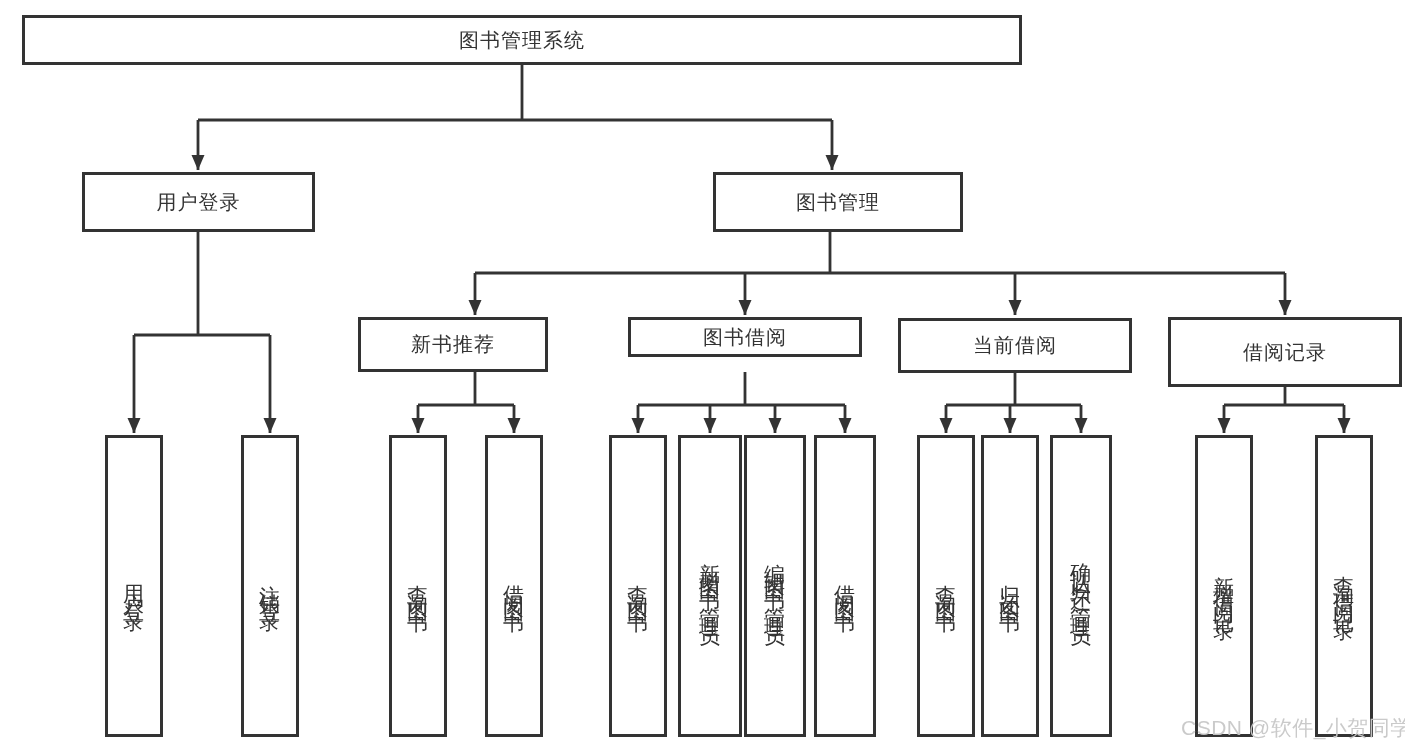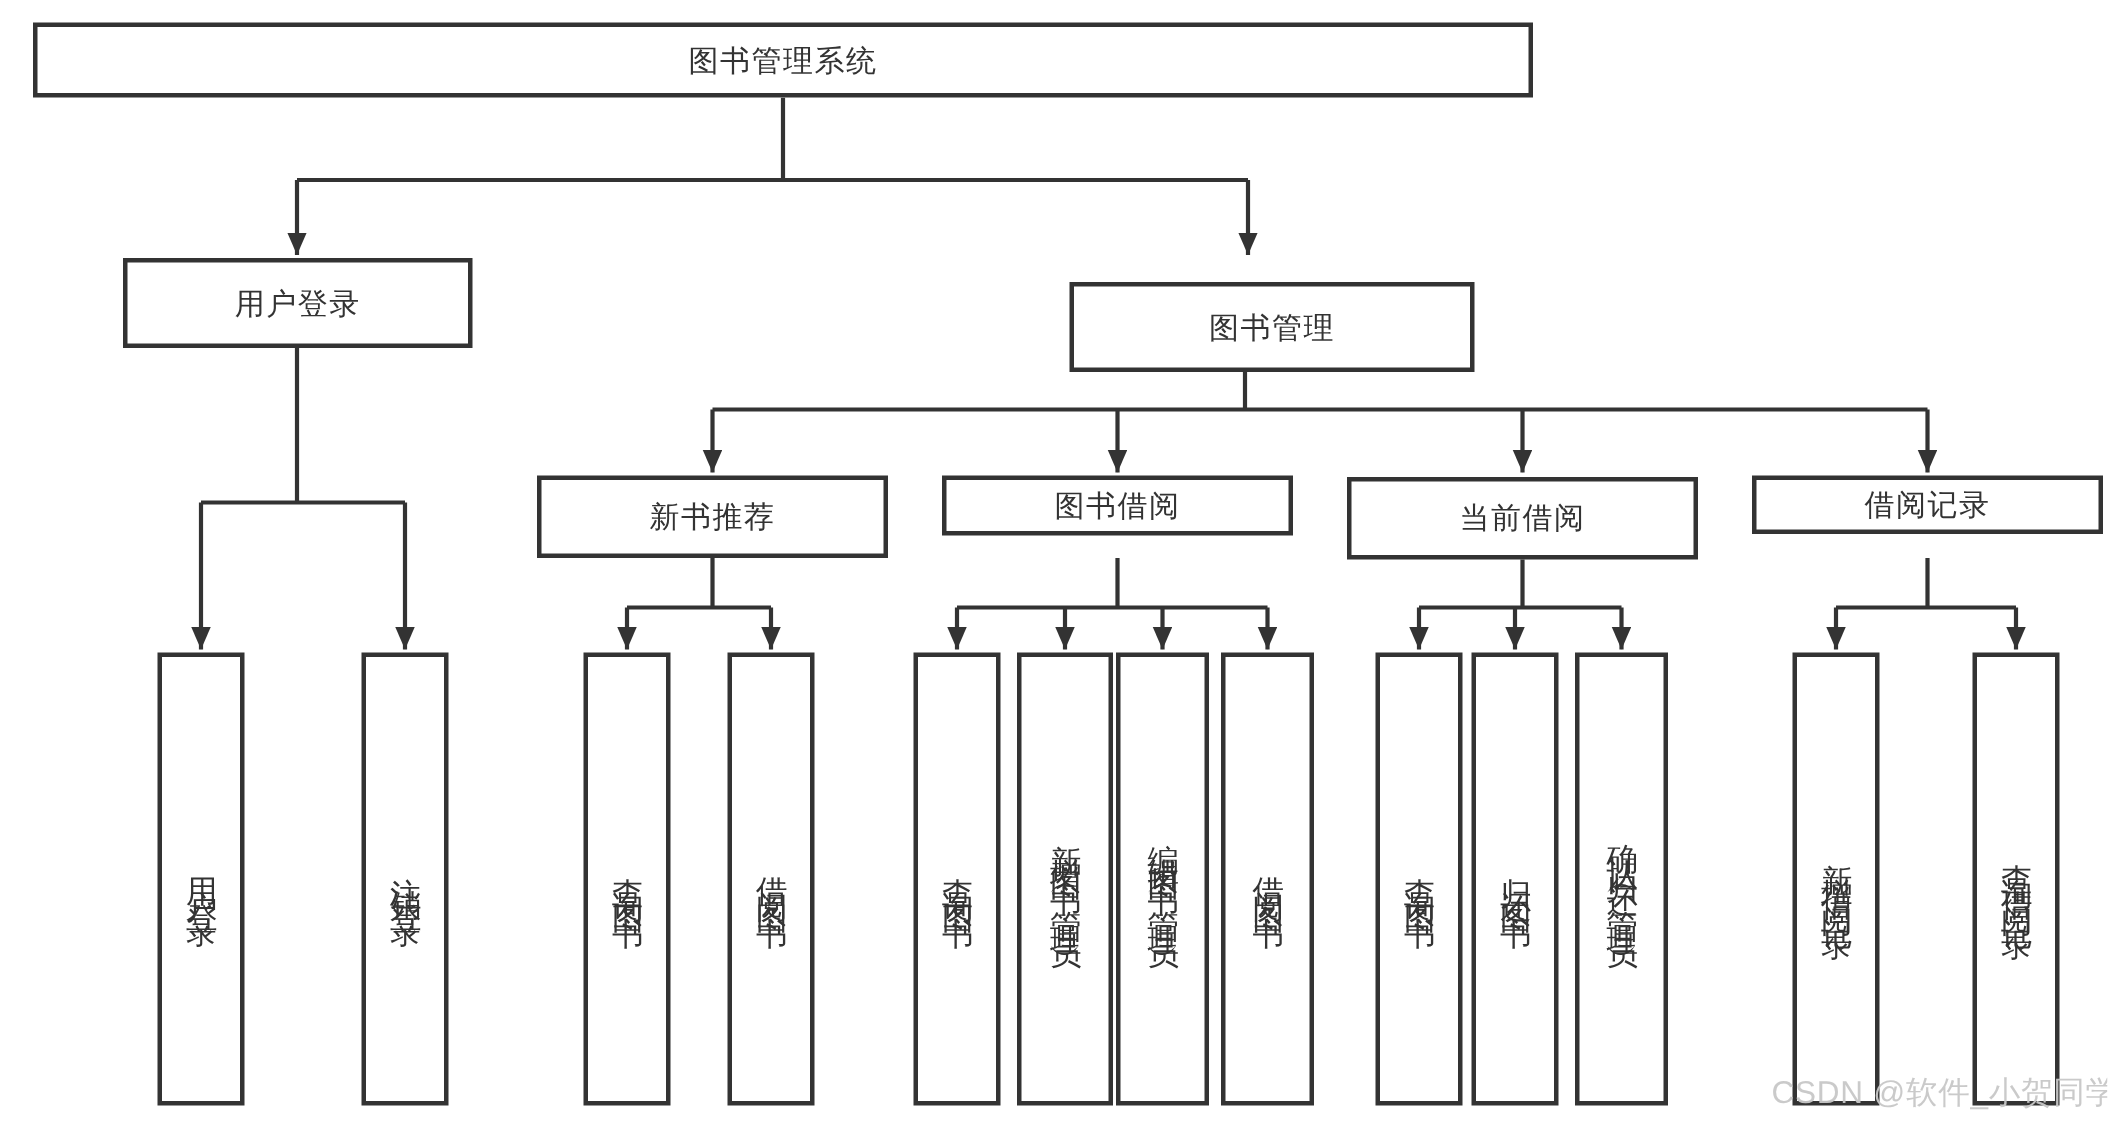--- a/index.html
+++ b/index.html
@@ -95,34 +95,34 @@
     </g>
   </svg>
 
   <div class="box h" style="left:22px;top:15px;width:1000px;height:50px">
     <span>图书管理系统</span>
   </div>
 
   <div class="box h" style="left:82px;top:172px;width:233px;height:60px">
     <span>用户登录</span>
   </div>
-  <div class="box h" style="left:713px;top:188px;width:270px;height:60px">
+  <div class="box h" style="left:713px;top:172px;width:250px;height:60px">
     <span>图书管理</span>
   </div>
 
-  <div class="box h" style="left:358px;top:317px;width:234px;height:55px">
+  <div class="box h" style="left:358px;top:317px;width:190px;height:55px">
     <span>新书推荐</span>
   </div>
   <div class="box h" style="left:628px;top:317px;width:234px;height:40px">
     <span>图书借阅</span>
   </div>
   <div class="box h" style="left:898px;top:318px;width:234px;height:55px">
     <span>当前借阅</span>
   </div>
-  <div class="box h" style="left:1168px;top:317px;width:234px;height:39px">
+  <div class="box h" style="left:1168px;top:317px;width:234px;height:70px">
     <span>借阅记录</span>
   </div>
 
   <div class="box v" style="left:105px;top:435px;width:58px;height:302px">
     <span>用户登录</span>
   </div>
   <div class="box v" style="left:241px;top:435px;width:58px;height:302px">
     <span>注销登录</span>
   </div>
 

